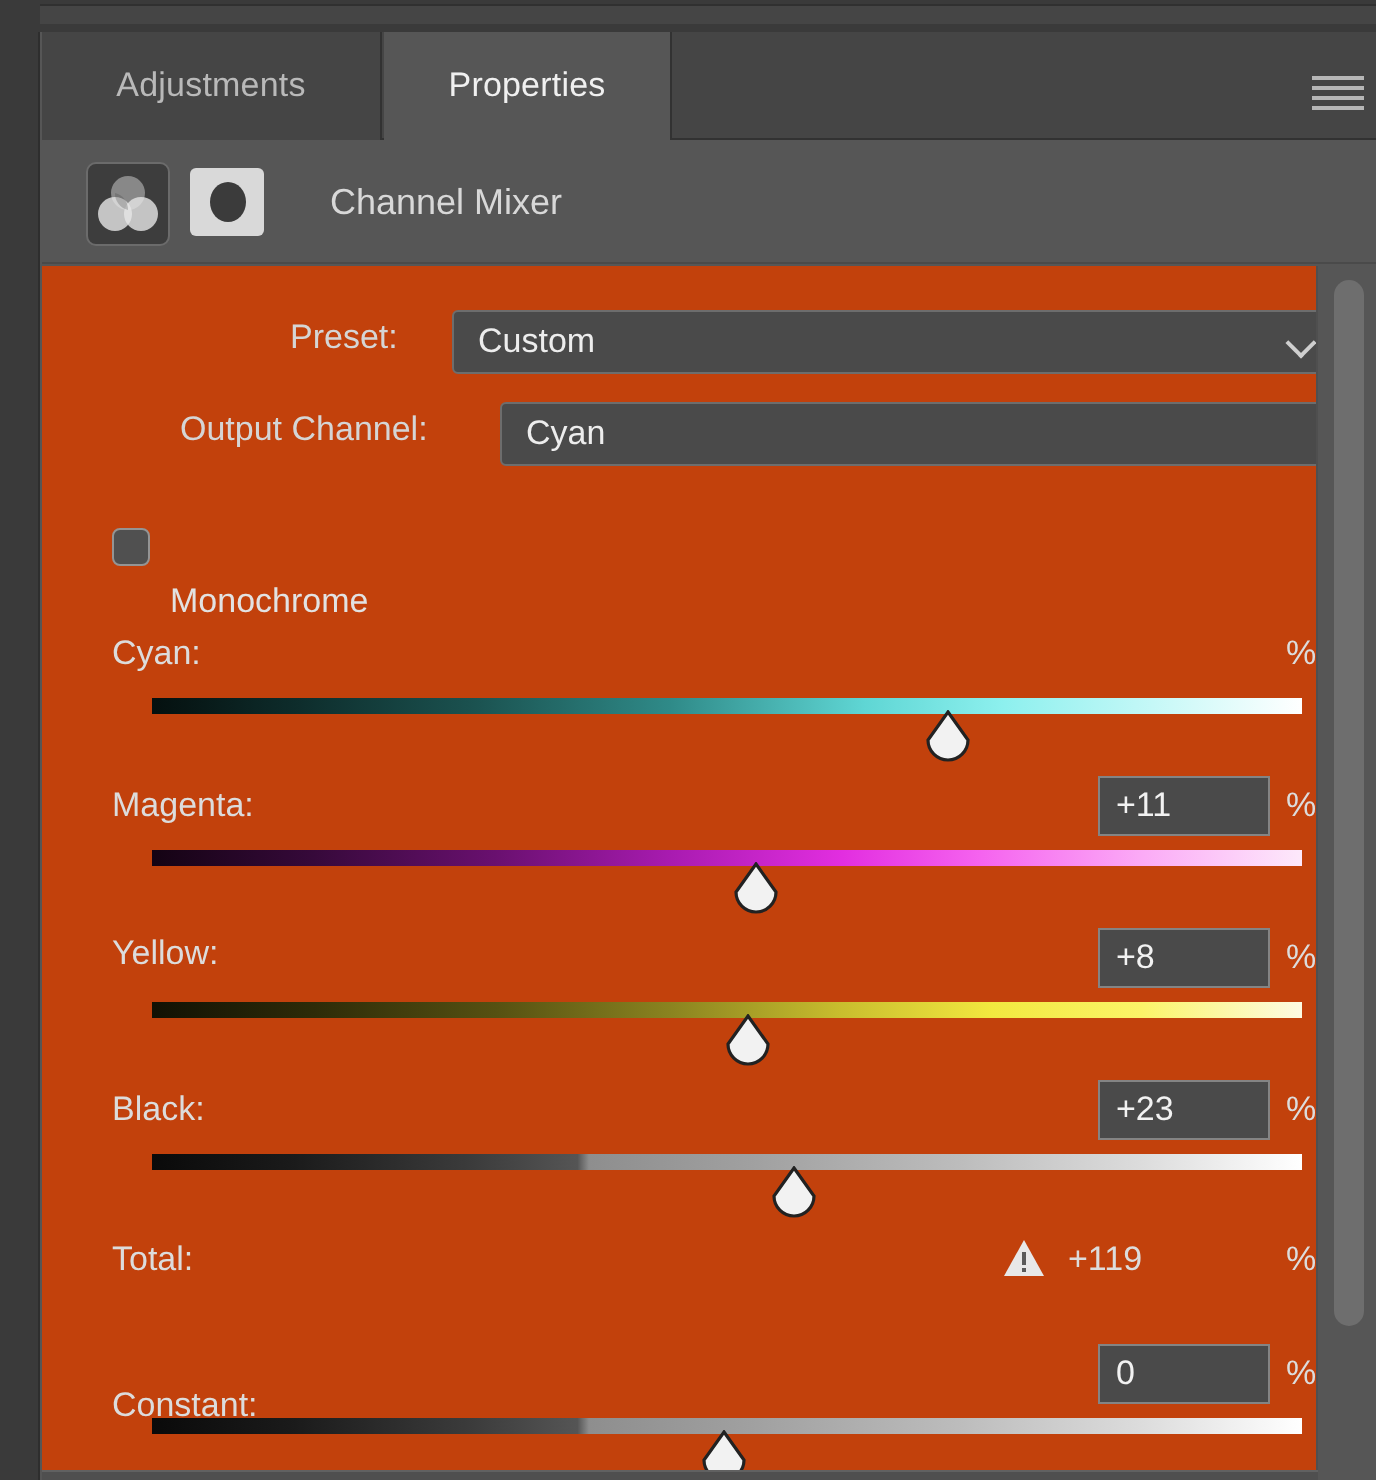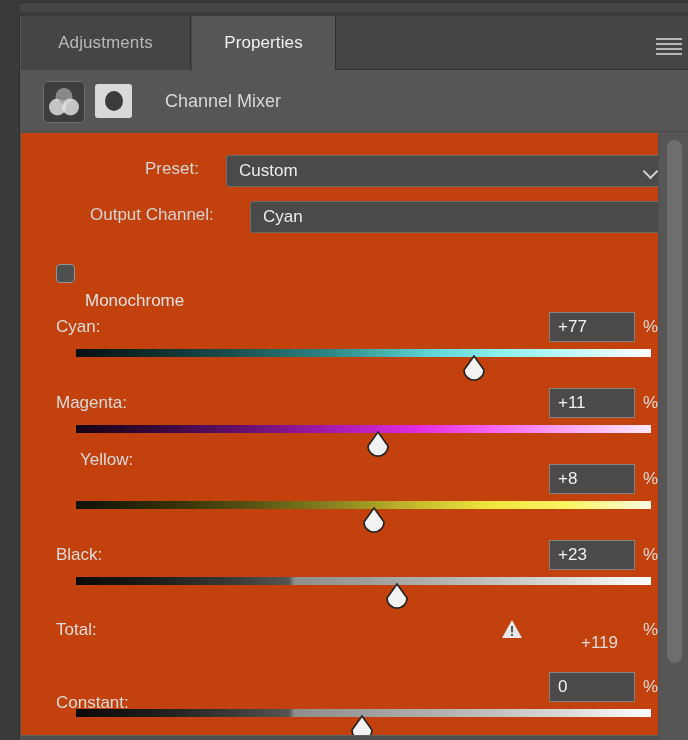--- a/index.html
+++ b/index.html
@@ -325,44 +325,41 @@
     <div class="row-label" style="left:32px; top:72px;margin-left:37px;">Output Channel:</div>
     <div class="dd" style="top:68px;margin-left:24px;">
       <div class="dd-val">Cyan</div>
       <div class="dd-caret"></div>
     </div>
 
     <div class="cbox" style="top:131px;"></div>
     <div class="cbox-label" style="top:130px;margin-top:28px;">Monochrome</div>
 
     <div class="sl-label" style="top:184px;">Cyan:</div>
-    <div class="num-field" style="top:179px;">
-      <div class="num-val">+77</div>
-    </div>
     <div class="pct" style="top:184px;">%</div>
     <div class="track" id="track-cyan" style="top: 216px; background: linear-gradient(to right, rgb(5, 16, 15) 0%, rgb(13, 43, 42) 12%, rgb(27, 82, 80) 28%, rgb(47, 138, 136) 45%, rgb(95, 214, 212) 62%, rgb(141, 240, 238) 74%, rgb(197, 248, 247) 87%, rgb(255, 255, 255) 100%);"></div>
     <div class="handle" id="handle-cyan" style="top: 222px; left: 452.9px;">
       <svg width="24" height="26" viewBox="0 0 24 26">
           <path d="M12 1 L22 15 A10 10 0 1 1 2 15 Z" fill="#f2f2f2" stroke="#222" stroke-width="1.6"></path>
         </svg>
     </div>
 
     <div class="sl-label" style="top:260px;">Magenta:</div>
     <div class="num-field" style="top:255px;">
       <div class="num-val">+11</div>
     </div>
     <div class="pct" style="top:260px;">%</div>
     <div class="track" id="track-magenta" style="top: 292px; background: linear-gradient(to right, rgb(20, 3, 19) 0%, rgb(54, 9, 58) 14%, rgb(106, 16, 112) 30%, rgb(168, 27, 176) 45%, rgb(226, 46, 224) 60%, rgb(245, 99, 239) 72%, rgb(251, 170, 246) 86%, rgb(253, 233, 251) 100%);"></div>
     <div class="handle" id="handle-magenta" style="top: 298px; left: 356.875px;">
       <svg width="24" height="26" viewBox="0 0 24 26">
           <path d="M12 1 L22 15 A10 10 0 1 1 2 15 Z" fill="#f2f2f2" stroke="#222" stroke-width="1.6"></path>
         </svg>
     </div>
 
-    <div class="sl-label" style="top:317px;margin-left:24px;">Yellow:</div>
+    <div class="sl-label" style="top:334px;">Yellow:</div>
     <div class="num-field" style="top:331px;">
       <div class="num-val">+8</div>
     </div>
     <div class="pct" style="top:336px;">%</div>
     <div class="track" id="track-yellow" style="top: 368px; background: linear-gradient(to right, rgb(18, 17, 4) 0%, rgb(46, 43, 8) 14%, rgb(86, 81, 18) 30%, rgb(138, 131, 32) 45%, rgb(201, 190, 46) 60%, rgb(242, 232, 63) 73%, rgb(251, 244, 104) 86%, rgb(253, 251, 227) 100%);"></div>
     <div class="handle" id="handle-yellow" style="top: 374px; left: 352.85px;">
       <svg width="24" height="26" viewBox="0 0 24 26">
           <path d="M12 1 L22 15 A10 10 0 1 1 2 15 Z" fill="#f2f2f2" stroke="#222" stroke-width="1.6"></path>
         </svg>
     </div>
@@ -380,21 +377,21 @@
     </div>
 
     <div class="sl-label" style="top:487px;">Total:</div>
     <div class="warn" style="left:480px; top:486px;">
       <svg width="22" height="20" viewBox="0 0 22 20">
         <path d="M11 1 L21 19 L1 19 Z" fill="#e8e8e8"></path>
         <rect x="10" y="7" width="2" height="6.5" fill="#5a5a5a"></rect>
         <rect x="10" y="15" width="2" height="2" fill="#5a5a5a"></rect>
       </svg>
     </div>
-    <div class="total-val" style="left:513px; top:500px;margin-left:47px;">+119</div>
+    <div class="total-val" style="left:513px; top:487px;">+119</div>
     <div class="pct" style="top:487px;">%</div>
 
     <div class="sl-label" style="top:544px;margin-top:16px;">Constant:</div>
     <div class="num-field" style="top:539px;">
       <div class="num-val">0</div>
     </div>
     <div class="pct" style="top:544px;">%</div>
     <div class="track" id="track-constant" style="top: 576px; background: linear-gradient(to right, rgb(10, 10, 10) 0%, rgb(26, 26, 26) 12%, rgb(60, 60, 60) 28%, rgb(85, 85, 85) 37%, rgb(142, 142, 142) 38%, rgb(160, 160, 160) 52%, rgb(188, 188, 188) 70%, rgb(220, 220, 220) 86%, rgb(255, 255, 255) 100%);"></div>
     <div class="handle" id="handle-constant" style="top: 582px; left: 341.35px;">
       <svg width="24" height="26" viewBox="0 0 24 26">

